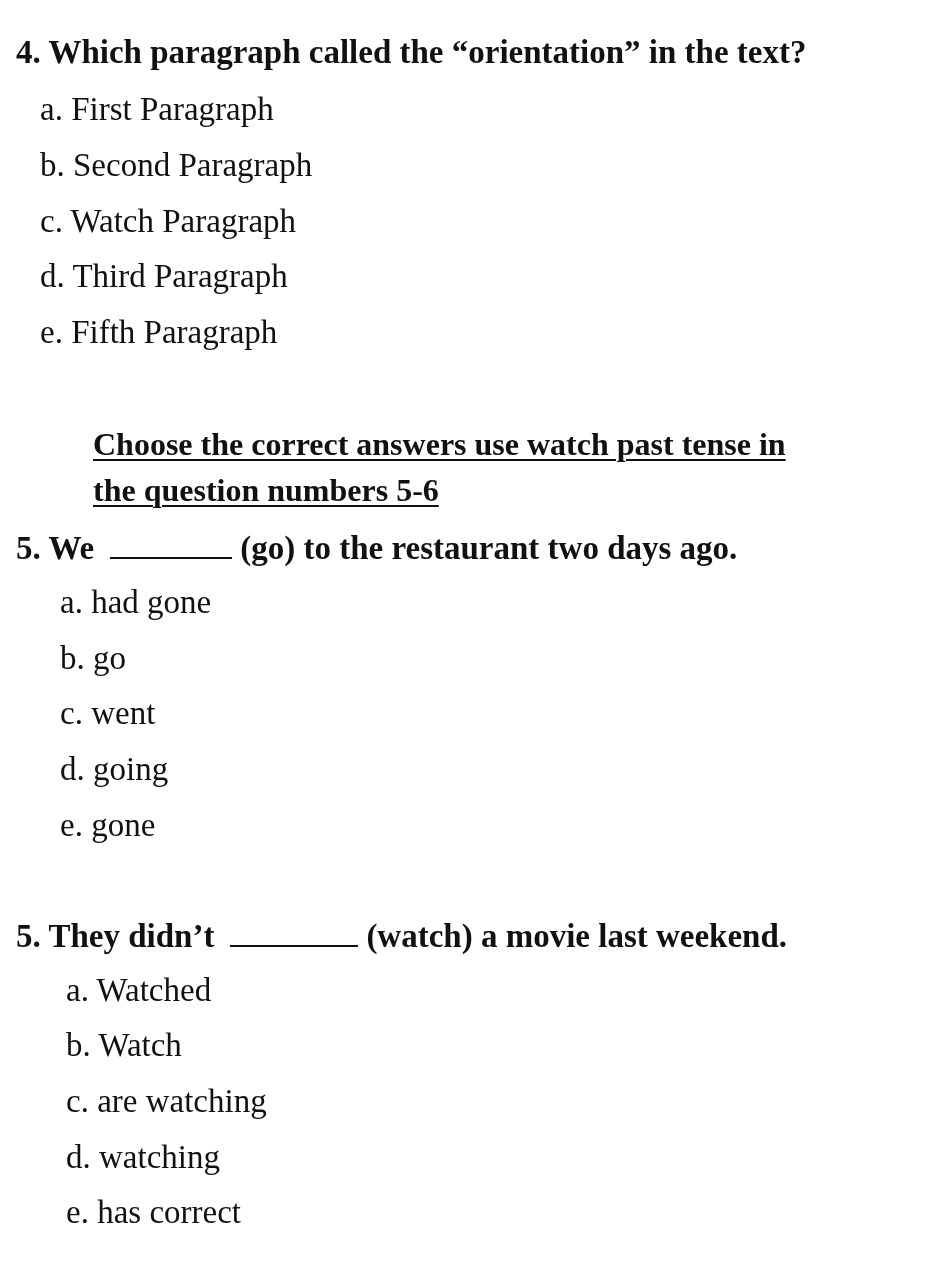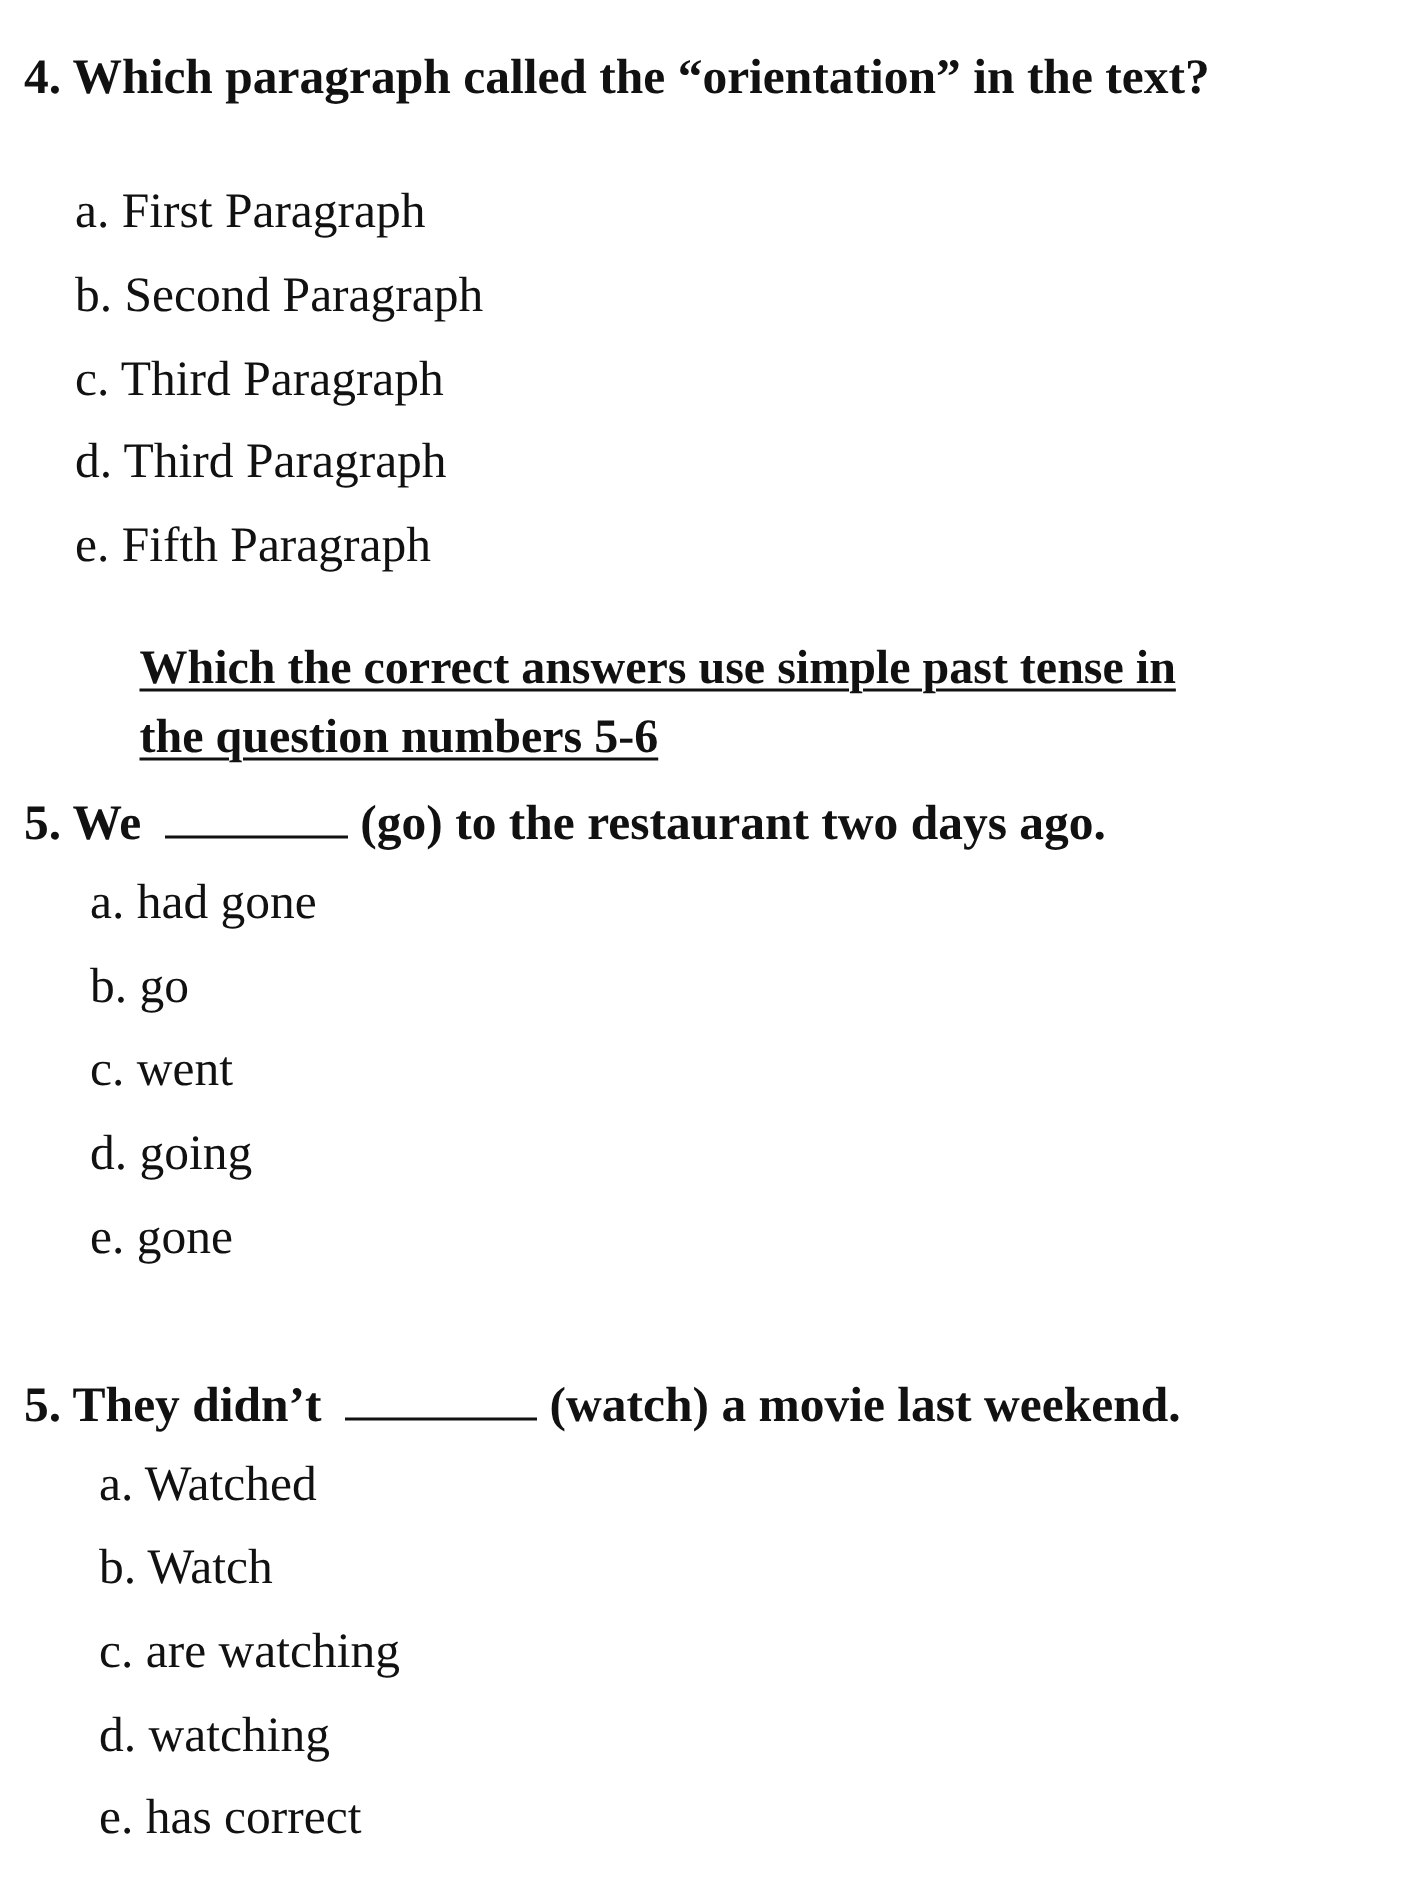--- a/index.html
+++ b/index.html
@@ -3,40 +3,40 @@
 <meta charset="utf-8">
 <style>
   html, body { margin: 0; padding: 0; }
   body {
     width: 944px; height: 1268px; background: #ffffff; color: #111;
     font-family: "Liberation Serif", "DejaVu Serif", serif;
     position: relative; overflow: hidden;
   }
   .line { position: absolute; white-space: nowrap; font-size: 33px; line-height: 40px; }
   .q { left: 16px; font-weight: bold; }
-  .opt4 { left: 50px; margin-top: 32px; }
+  .opt4 { left: 40px; }
   .opt5 { left: 60px; text-align: right; }
   .opt6 { left: 66px; }
   .blank { display: inline-block; border-bottom: 2px solid #111; height: 30px; vertical-align: baseline; margin: 0 8px 0 16px; }
   .instr { left: 93px; font-weight: bold; text-decoration: underline; text-decoration-thickness: 2px; text-underline-offset: 4px; font-size: 32px; }
 </style>
 </head>
 <body>
 
 <div>
   <div class="line q" style="top:32px">4. Which paragraph called the “orientation” in the text?</div>
   <div class="line opt4" style="top:89px">a. First Paragraph</div>
   <div class="line opt4" style="top:145px">b. Second Paragraph</div>
-  <div class="line opt4" style="top:201px">c. Third Paragraph</div>
+  <div class="line opt4" style="top:201px">c. Watch Paragraph</div>
   <div class="line opt4" style="top:256px">d. Third Paragraph</div>
   <div class="line opt4" style="top:312px">e. Fifth Paragraph</div>
 </div>
 
 <div>
-  <div class="line instr" style="top:424px">Which the correct answers use simple past tense in</div>
+  <div class="line instr" style="top:424px">Choose the correct answers use watch past tense in</div>
   <div class="line instr" style="top:470px">the question numbers 5-6</div>
 </div>
 
 <div>
   <div class="line q" style="top:527px">
     <span>5. We</span><span class="blank" style="width:122px"></span><span>(go) to the restaurant two days ago.</span>
   </div>
   <div class="line opt5" style="top:582px">a. had gone</div>
   <div class="line opt5" style="top:638px">b. go</div>
   <div class="line opt5" style="top:693px">c. went</div>

